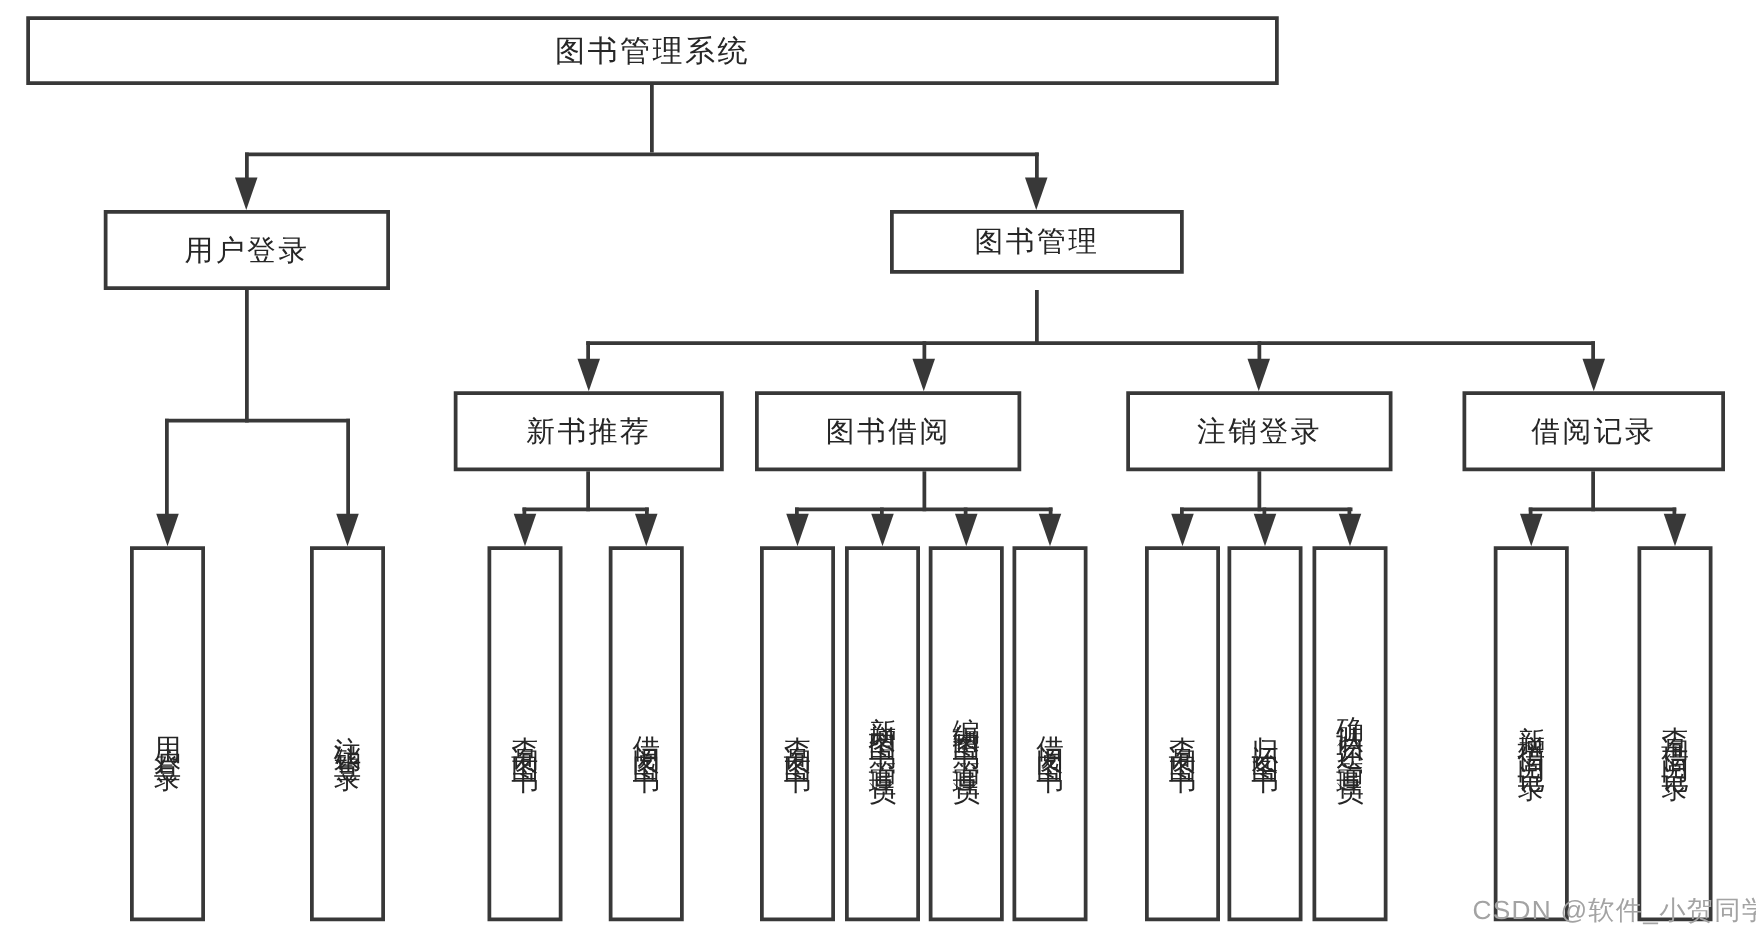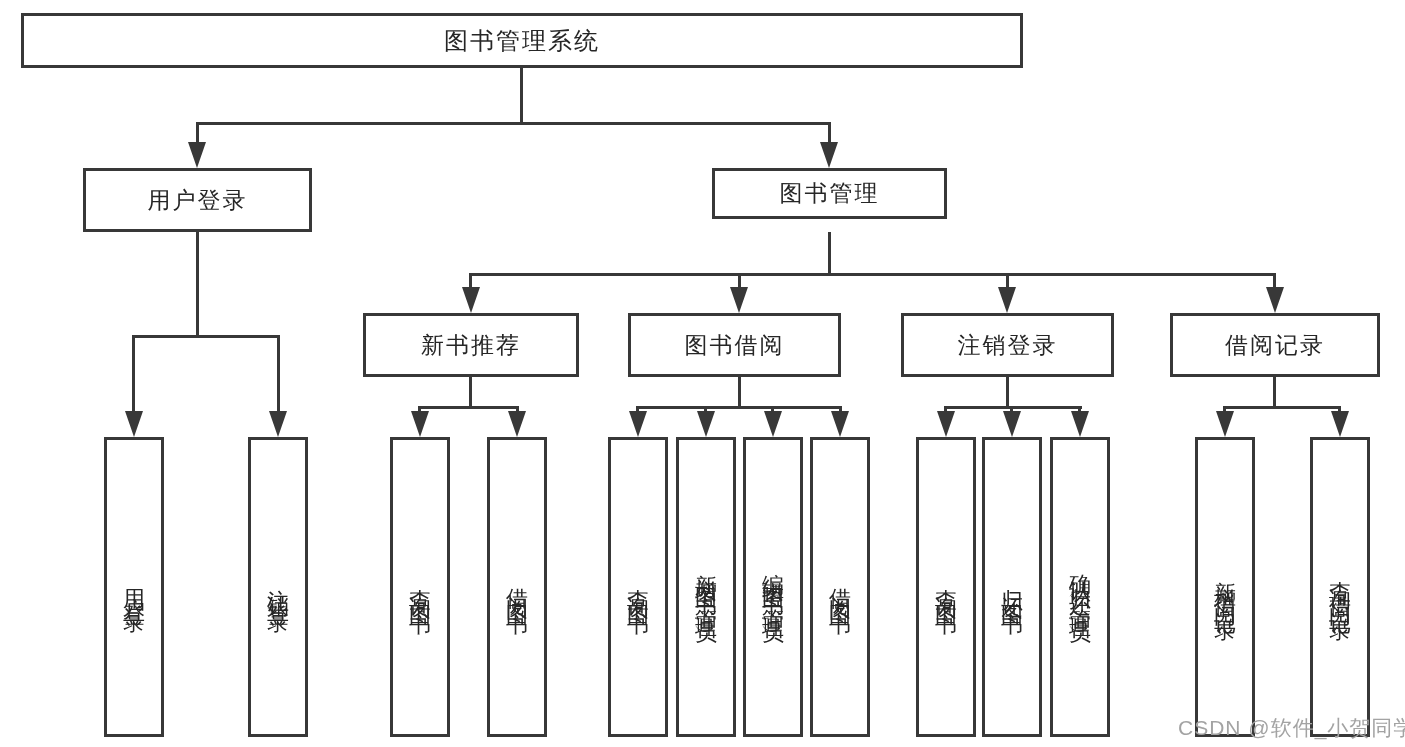--- a/index.html
+++ b/index.html
@@ -26,21 +26,21 @@
 <body>
 
 <div id="stage">
 
   <div class="box" style="left:21px;top:13px;width:1002px;height:55px;font-size:24px">图书管理系统</div>
 
   <div class="box" style="left:83px;top:168px;width:229px;height:64px">用户登录</div>
   <div class="box" style="left:712px;top:168px;width:235px;height:51px">图书管理</div>
 
   <div class="box" style="left:363px;top:313px;width:216px;height:64px">新书推荐</div>
-  <div class="box" style="left:628px;top:313px;width:213px;height:64px">图书借阅</div>
+  <div class="box" style="left:604px;top:313px;width:213px;height:64px">图书借阅</div>
   <div class="box" style="left:901px;top:313px;width:213px;height:64px">注销登录</div>
   <div class="box" style="left:1170px;top:313px;width:210px;height:64px">借阅记录</div>
 
   <div class="box leaf" style="left:104px;top:437px;width:60px;height:300px">用户登录</div>
   <div class="box leaf" style="left:248px;top:437px;width:60px;height:300px">注销登录</div>
 
   <div class="box leaf" style="left:390px;top:437px;width:60px;height:300px">查询图书</div>
   <div class="box leaf" style="left:487px;top:437px;width:60px;height:300px">借阅图书</div>
 
   <div class="box leaf" style="left:608px;top:437px;width:60px;height:300px">查询图书</div>

